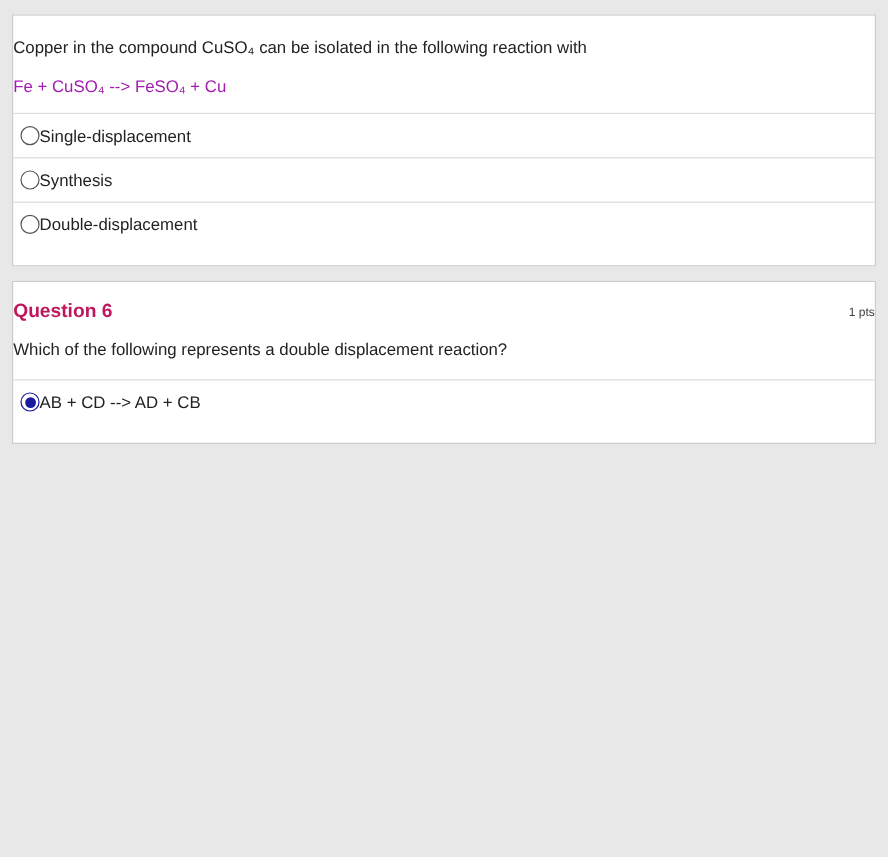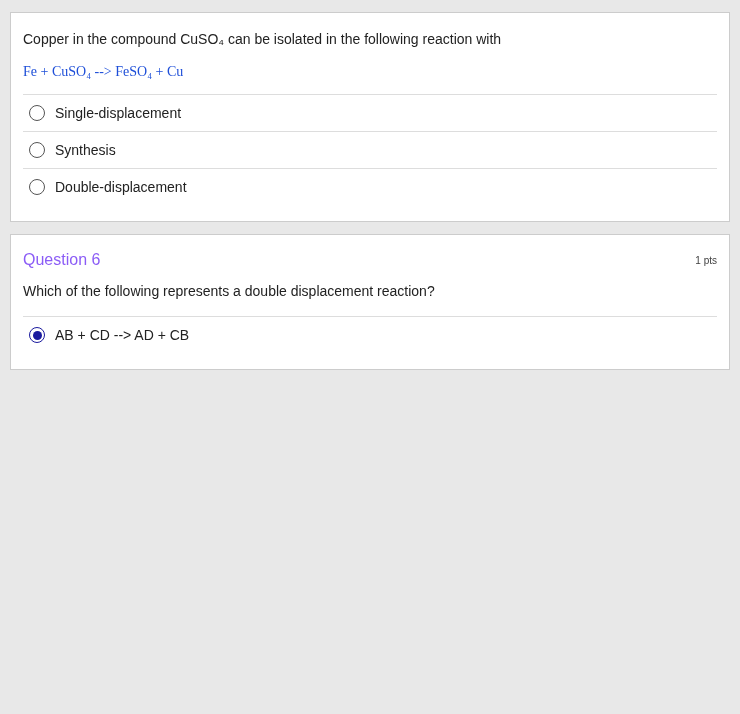--- a/index.html
+++ b/index.html
@@ -21,67 +21,66 @@
       width: 740px;
       min-height: 714px;
       background: #e8e8e8;
       padding: 0;
     }
 
     .question-card {
       background: #fff;
       border: 1px solid #ccc;
       margin: 12px 10px;
-      padding: 16px 12px;
+      padding: 16px 0;
     }
 
     .question-header {
       display: flex;
       justify-content: space-between;
       align-items: center;
       margin-bottom: 12px;
     }
 
     .question-title {
       font-size: 16px;
-      font-weight: normal;
-      color: #8b5cf6;
+      font-weight: bold;
+      color: #be185d;
     }
 
     .question-pts {
       font-size: 10px;
       color: #404040;
     }
 
     .question-text {
       font-size: 14px;
       line-height: 1.5;
       margin-bottom: 14px;
       color: #222;
     }
 
     .reaction-formula {
       font-size: 14px;
       margin-bottom: 14px;
-      color: #1d4ed8;
-      font-family: Liberation Serif, serif;
+      color: #a21caf;
+      font-family: Liberation Sans, sans-serif;
     }
 
     .options-list {
       list-style: none;
       border-top: 1px solid #ddd;
     }
 
     .option-item {
       display: flex;
       align-items: center;
       padding: 10px 6px;
       border-bottom: 1px solid #ddd;
       cursor: pointer;
-      gap: 10px;
     }
 
     .option-item:last-child {
       border-bottom: none;
     }
 
     .radio-outer {
       width: 16px;
       height: 16px;
       border-radius: 50%;

